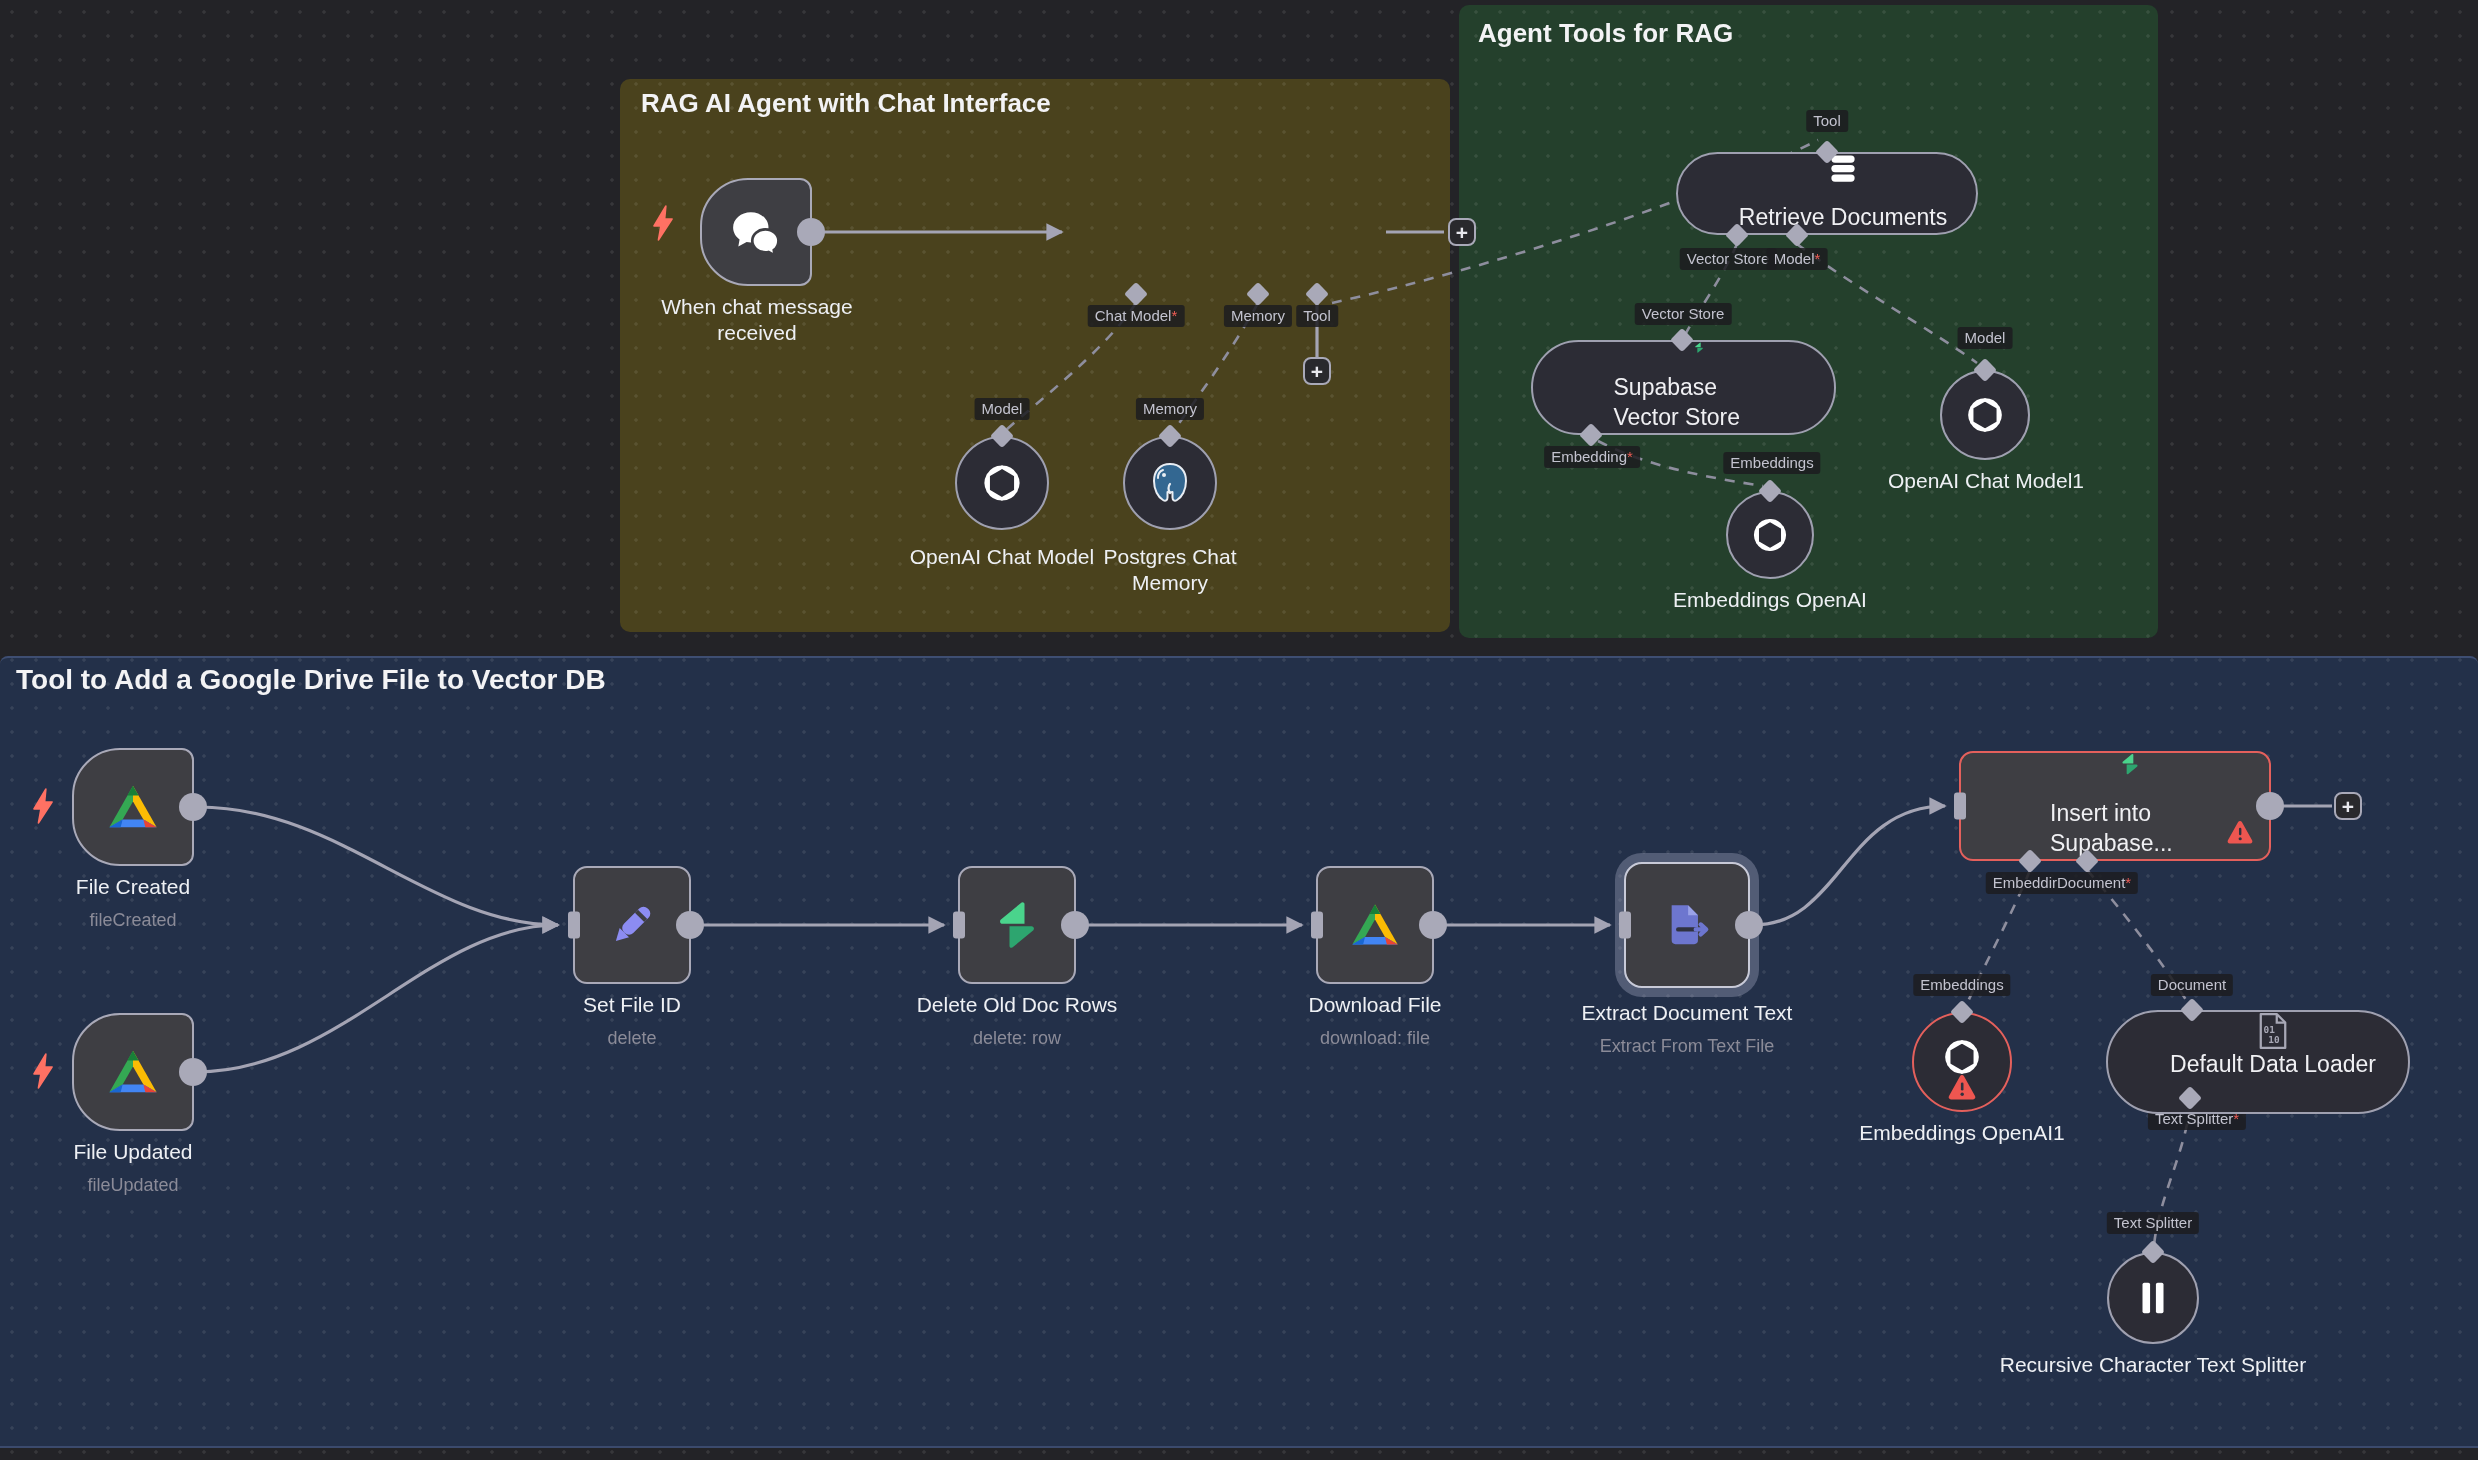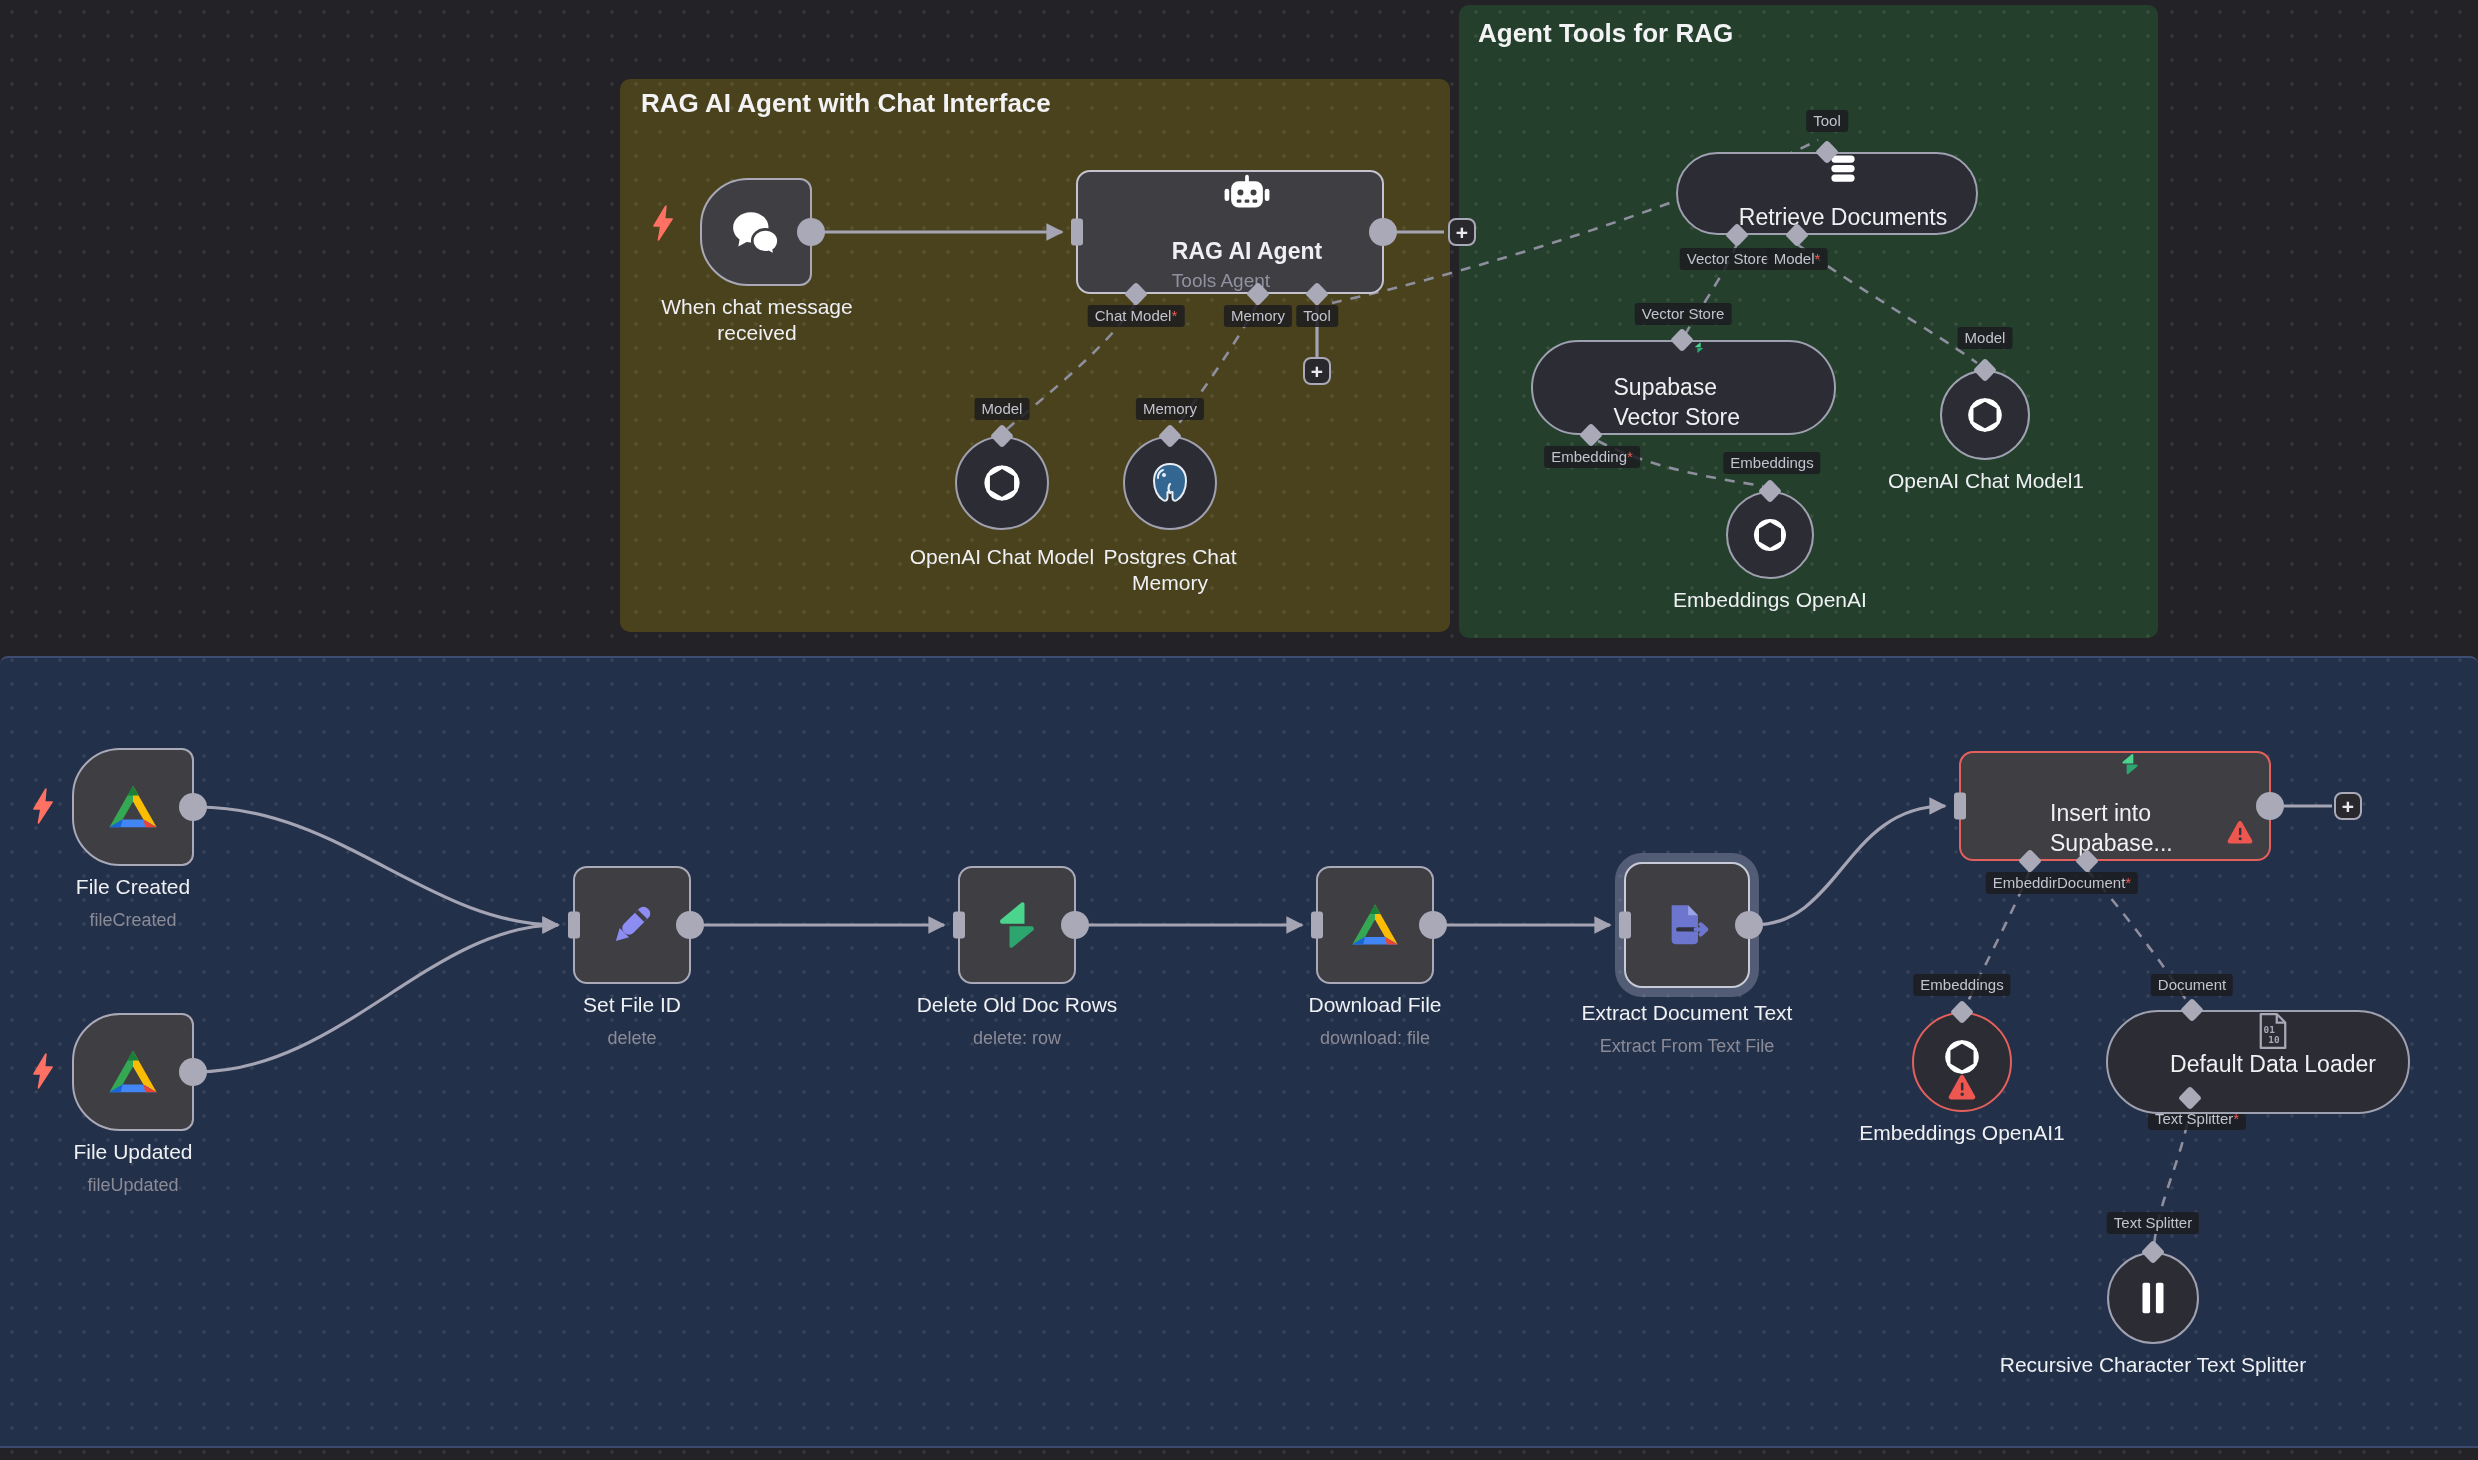--- a/index.html
+++ b/index.html
@@ -135,20 +135,21 @@
 
 <div id="canvas">
 
   <div class="group g-yellow" style="left:620px;top:79px;width:830px;height:553px"></div>
   <div class="group g-green" style="left:1459px;top:5px;width:699px;height:633px"></div>
   <div class="group g-blue" style="left:0px;top:656px;width:2478px;height:792px"></div>
   <div class="dots"></div>
 
   <div class="gtitle" style="left:641px;top:88px;font-size:26px">RAG AI Agent with Chat Interface</div>
   <div class="gtitle" style="left:1478px;top:18px;font-size:26px">Agent Tools for RAG</div>
+  <div class="gtitle" style="left:16px;top:664px;font-size:28px">Tool to Add a Google Drive File to Vector DB</div>
 
   <svg class="edges" width="2478" height="1460" viewBox="0 0 2478 1460">
     <defs>
       <marker id="arr" viewBox="0 0 12 12" refX="10" refY="6" markerWidth="6.5" markerHeight="6.5" orient="auto">
         <path d="M1 1 L11 6 L1 11 Z" fill="#a4a4b4"></path>
       </marker>
     </defs>
     <path class="edge" d="M814 232 H1062" marker-end="url(#arr)"></path>
     <path class="edge" d="M1386 232 H1444"></path>
     <path class="edge" d="M1317 302 V357"></path>
@@ -176,31 +177,20 @@
   <div class="node trig" style="left:700px;top:178px;width:112px;height:108px">
     <svg width="52" height="48">
         <use href="#i-chat"></use>
       </svg>
     <span class="port-out"></span>
   </div>
   <div class="caption w" style="left:757px;top:294px;width:236px">
     <div class="cap-t">When chat message received</div>
   </div>
 
-  <div class="node rect" style="left:1076px;top:170px;width:308px;height:124px;border-color:#c4c4d0;padding-left:34px;gap:24px">
-    <span class="port-in"></span>
-    <svg width="54" height="46">
-        <use href="#i-robot"></use>
-      </svg>
-    <div>
-      <div class="n-title">RAG AI Agent</div>
-      <div class="n-sub">Tools Agent</div>
-    </div>
-    <span class="port-out"></span>
-  </div>
   <span class="dia" style="left:1136px;top:294px"></span>
   <span class="dia" style="left:1258px;top:294px"></span>
   <span class="dia" style="left:1317px;top:294px"></span>
   <span class="chip" style="left:1136px;top:305px"><span>Chat Model</span><span class="req">*</span></span>
   <span class="chip" style="left:1258px;top:305px"><span>Memory</span></span>
   <span class="chip" style="left:1317px;top:305px"><span>Tool</span></span>
   <div class="plus" style="left:1448px;top:218px">
       <span>+</span>
     </div>
   <div class="plus" style="left:1303px;top:357px">

